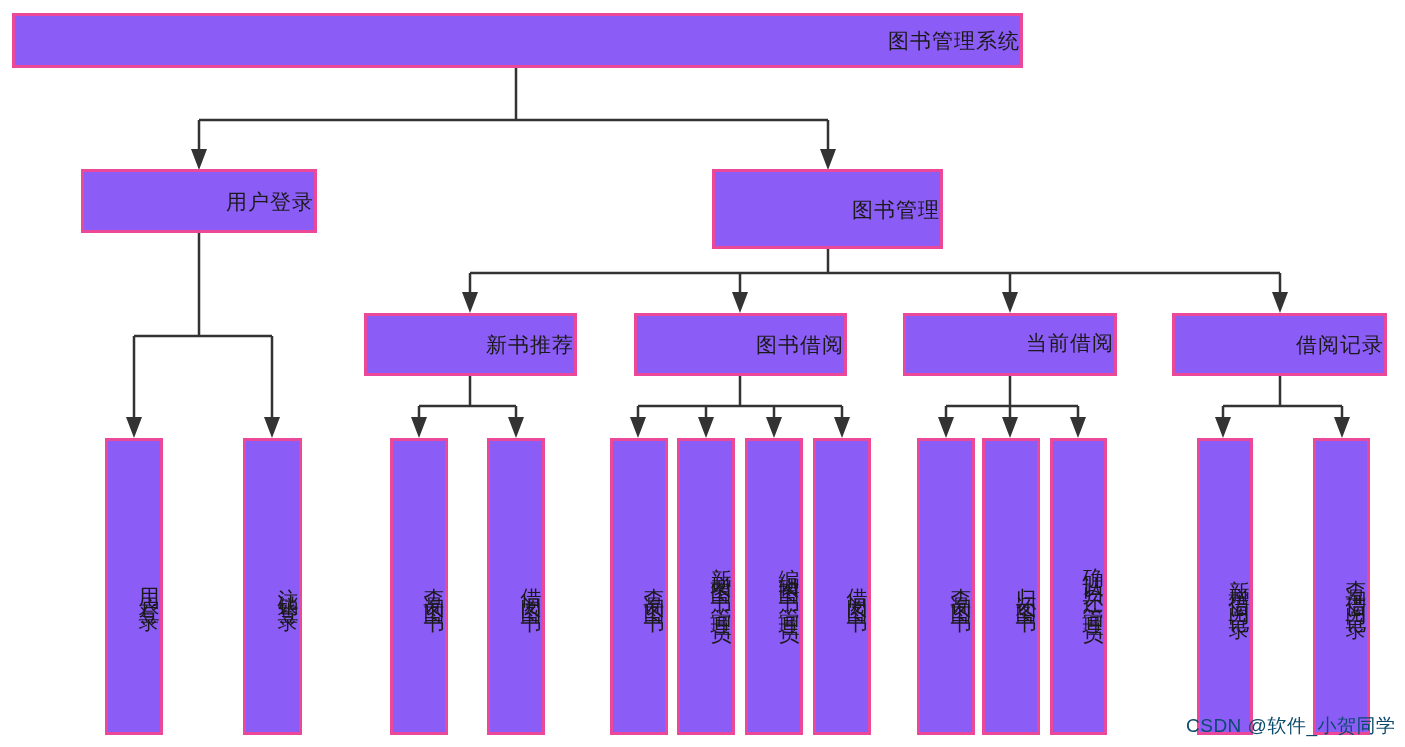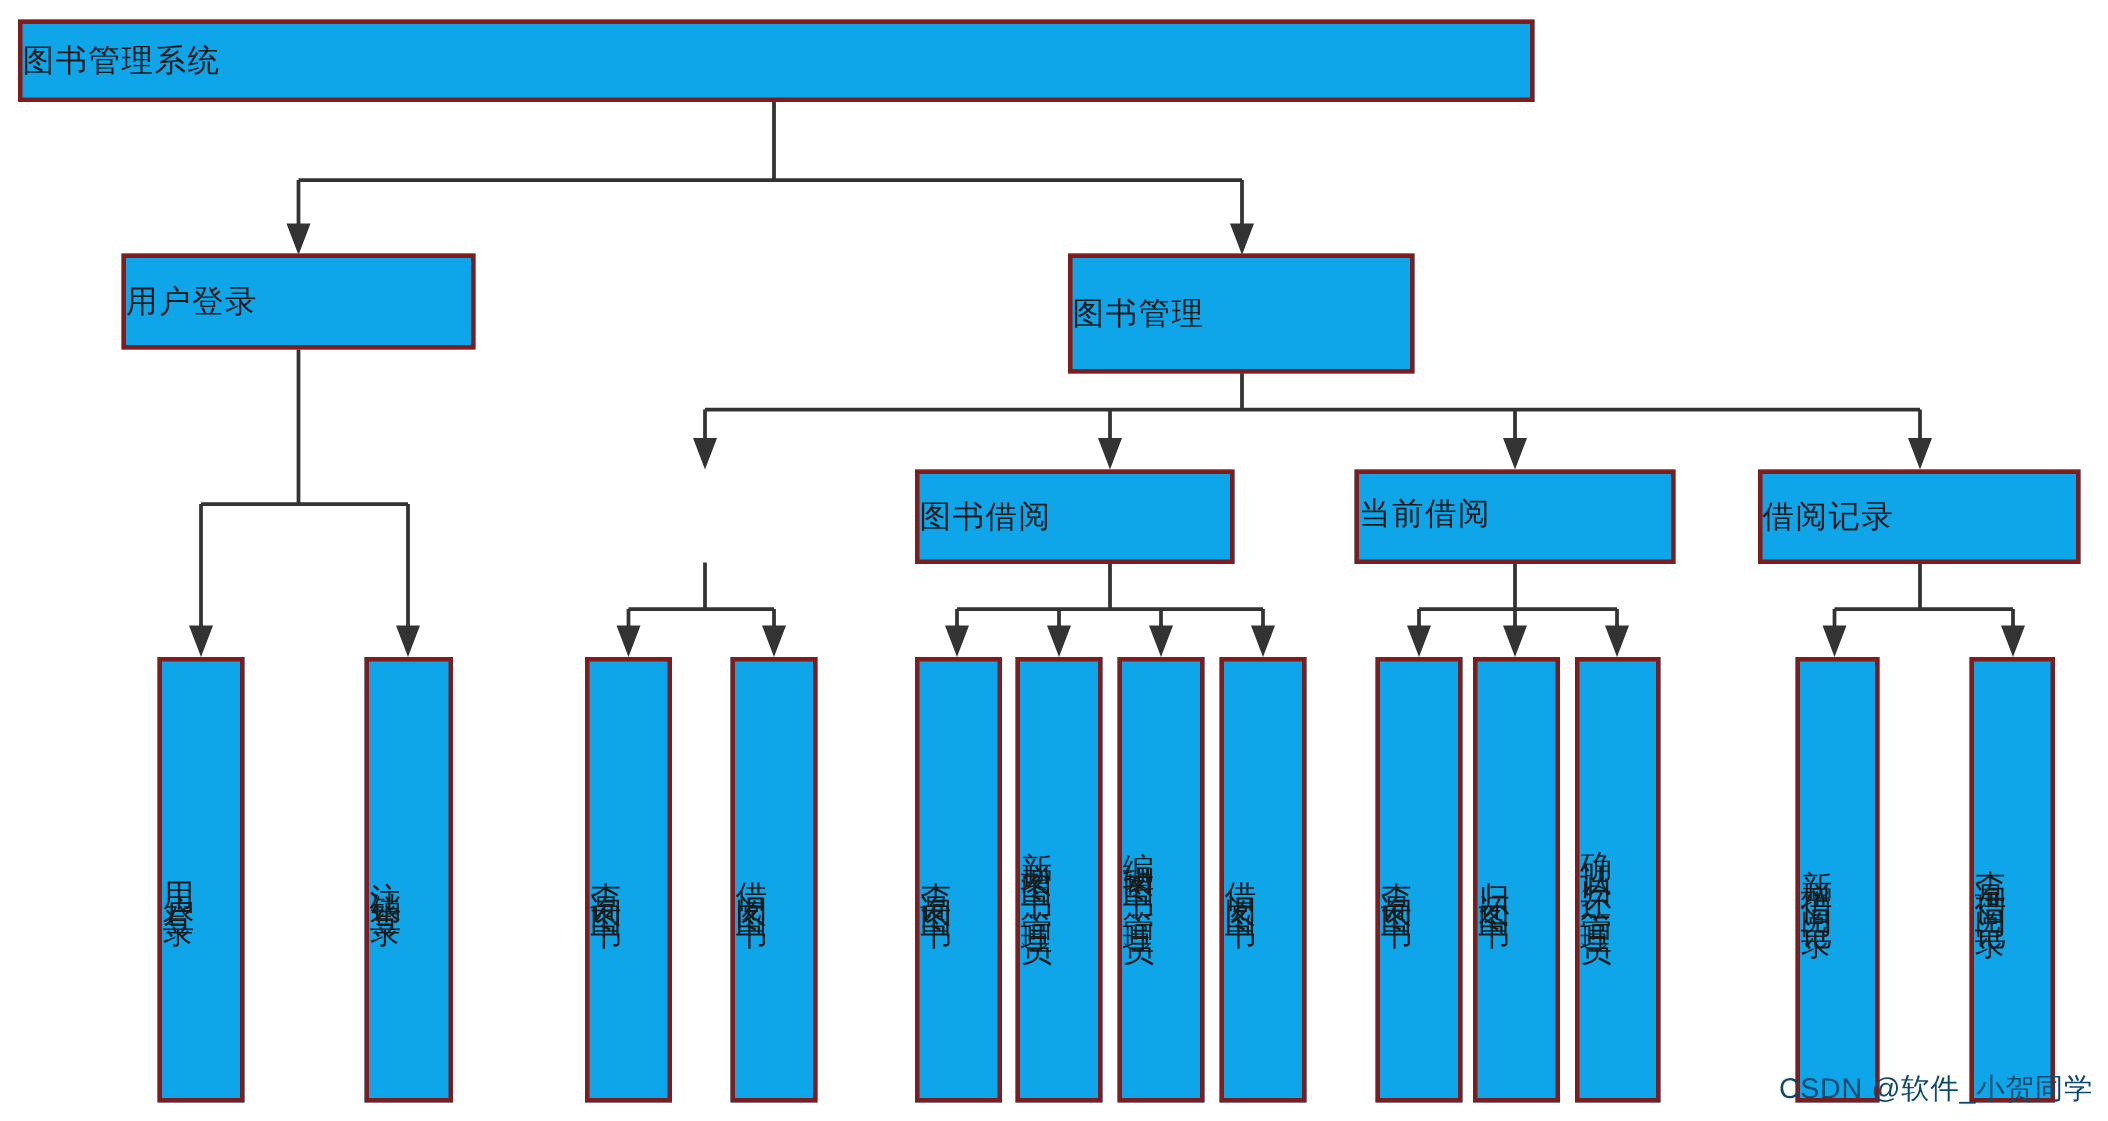--- a/index.html
+++ b/index.html
@@ -18,25 +18,25 @@
   #connectors {
     position: absolute;
     left: 0;
     top: 0;
     width: 1405px;
     height: 747px;
   }
   .box {
     position: absolute;
     box-sizing: border-box;
-    background: #0ea5e9;
-    border: 3px solid #7f1d1d;
+    background: #8b5cf6;
+    border: 3px solid #ec4899;
     display: flex;
     align-items: center;
-    justify-content: flex-start;
+    justify-content: flex-end;
     color: #1a1a1a;
     font-size: 21px;
     letter-spacing: 1px;
     line-height: 1;
     white-space: nowrap;
   }
   .box.vertical span {
     writing-mode: vertical-rl;
     text-orientation: mixed;
     letter-spacing: 8px;
@@ -101,21 +101,24 @@
     <span>图书管理系统</span>
   </div>
 
   <div class="box" style="left:81px; top:169px; width:236px; height:64px;">
     <span>用户登录</span>
   </div>
   <div class="box" style="left:712px; top:169px; width:231px; height:80px;">
     <span>图书管理</span>
   </div>
 
-  <div class="box" style="left:610px; top:313px; width:213px; height:63px;">
+  <div class="box" style="left:364px; top:313px; width:213px; height:63px;">
+    <span>新书推荐</span>
+  </div>
+  <div class="box" style="left:634px; top:313px; width:213px; height:63px;">
     <span>图书借阅</span>
   </div>
   <div class="box" style="left:903px; top:313px; width:214px; height:63px;font-family:Liberation Mono, monospace;">
     <span>当前借阅</span>
   </div>
   <div class="box" style="left:1172px; top:313px; width:215px; height:63px;">
     <span>借阅记录</span>
   </div>
 
   <div class="box vertical" style="left:105px; top:438px; width:58px; height:297px;">

